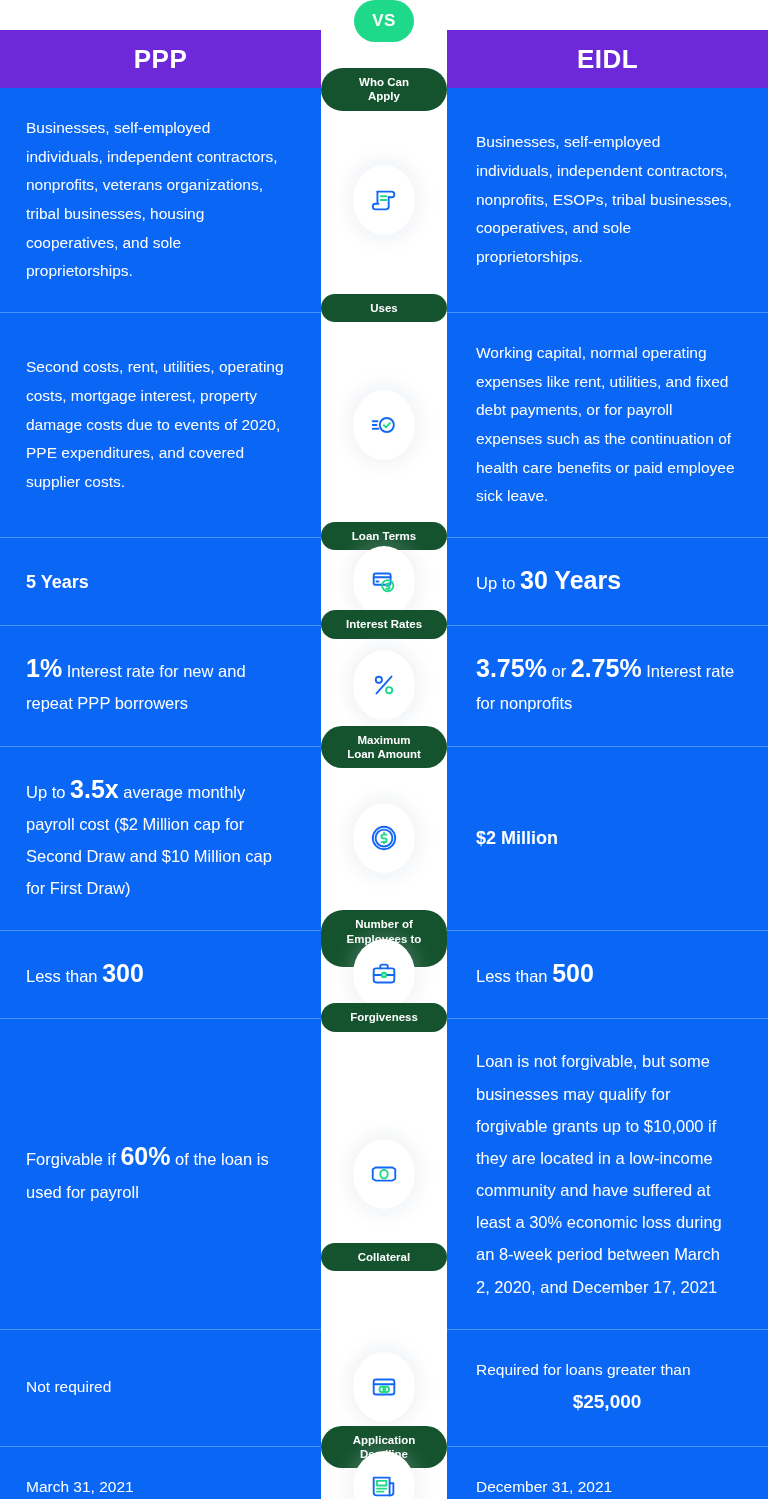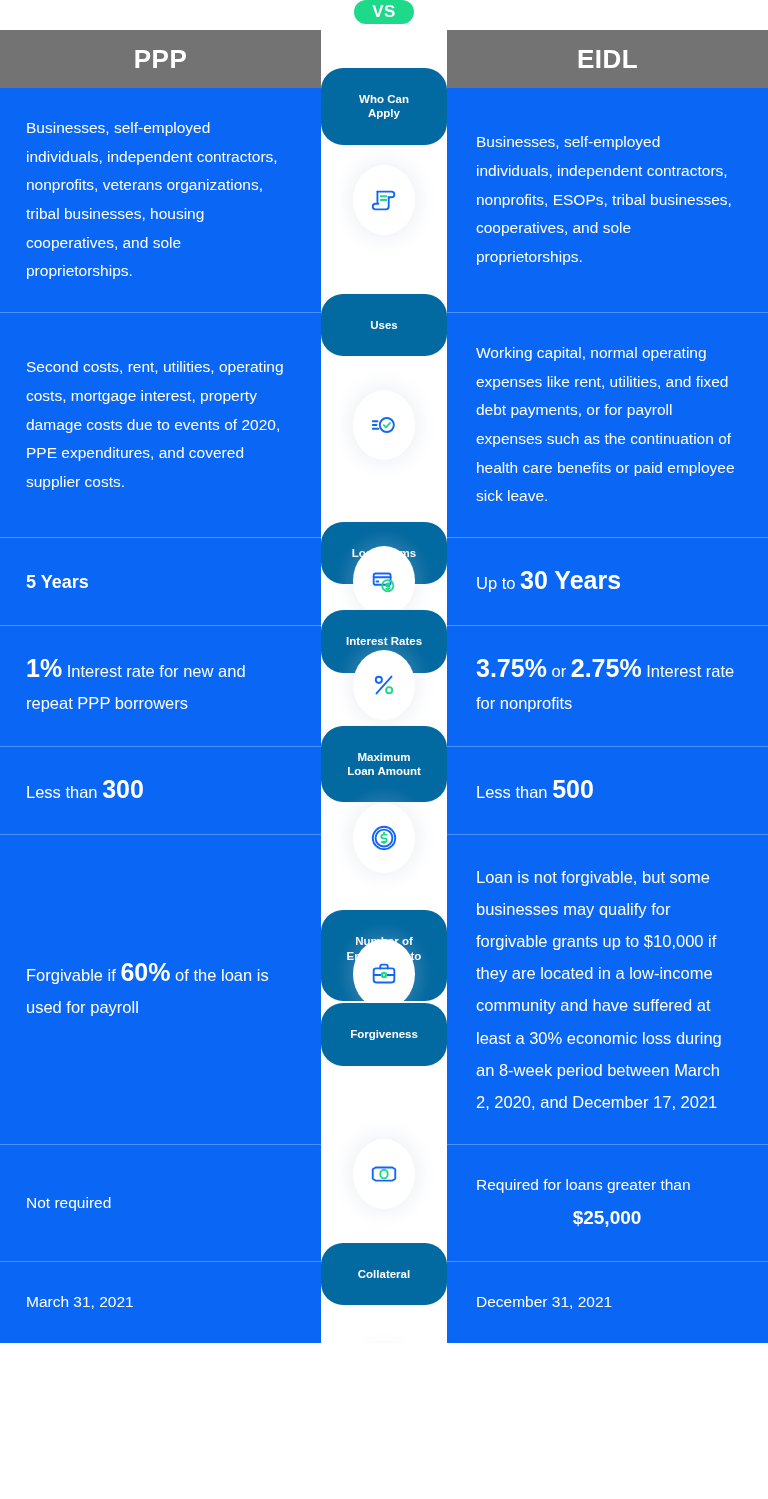--- a/index.html
+++ b/index.html
@@ -15,21 +15,21 @@
     width: 768px;
     background: #ffffff;
     padding-top: 30px;
   }
 
   
   .header-band {
     position: relative;
     display: flex;
     height: 58px;
-    background: #737373;
+    background: #6d28d9;
     z-index: 1;
   }
   .header-cell {
     flex: 1 1 0;
     display: flex;
     align-items: center;
     justify-content: center;
     color: #ffffff;
     font-size: 26px;
     font-weight: 700;
@@ -98,46 +98,46 @@
     width: 126px;
     z-index: 3;
   }
 
   .vs-badge {
     position: absolute;
     left: 50%;
     transform: translateX(-50%);
     top: 0px;
     width: 60px;
-    height: 24px;
+    height: 42px;
     border-radius: 21px;
     background: #1fd98a;
     color: #ffffff;
     font-size: 17px;
     font-weight: 700;
     display: flex;
     align-items: center;
     justify-content: center;
     letter-spacing: 0.5px;
     z-index: 5;
   }
 
   .pill {
     position: absolute;
     left: 50%;
     transform: translateX(-50%);
     width: 126px;
-    background: #0369a1;
+    background: #14532d;
     color: #ffffff;
     border-radius: 22px;
     text-align: center;
     font-size: 11.5px;
     font-weight: 700;
     line-height: 1.25;
-    padding: 24px 6px;
+    padding: 7px 6px;
     z-index: 4;
   }
 
   .icon-disc {
     position: absolute;
     left: 50%;
     transform: translateX(-50%);
     width: 62px;
     height: 70px;
     border-radius: 50%;
@@ -195,20 +195,29 @@
         <div class="cell left">
           <p class="mix"><span class="big">1%</span> Interest rate for new and repeat PPP borrowers</p>
         </div>
         <div class="gap"></div>
         <div class="cell right">
           <p class="mix"><span class="big">3.75%</span> or <span class="big">2.75%</span> Interest rate for nonprofits</p>
         </div>
       </div>
       <div class="row">
         <div class="cell left">
+          <p class="mix">Up to <span class="big">3.5x</span> average monthly payroll cost ($2 Million cap for Second Draw and $10 Million cap for First Draw)</p>
+        </div>
+        <div class="gap"></div>
+        <div class="cell right">
+          <p class="big">$2 Million</p>
+        </div>
+      </div>
+      <div class="row">
+        <div class="cell left">
           <p class="mix">Less than <span class="big">300</span></p>
         </div>
         <div class="gap"></div>
         <div class="cell right">
           <p class="mix">Less than <span class="big">500</span></p>
         </div>
       </div>
       <div class="row">
         <div class="cell left">
           <p class="mix">Forgivable if <span class="big">60%</span> of the loan is used for payroll</p>

